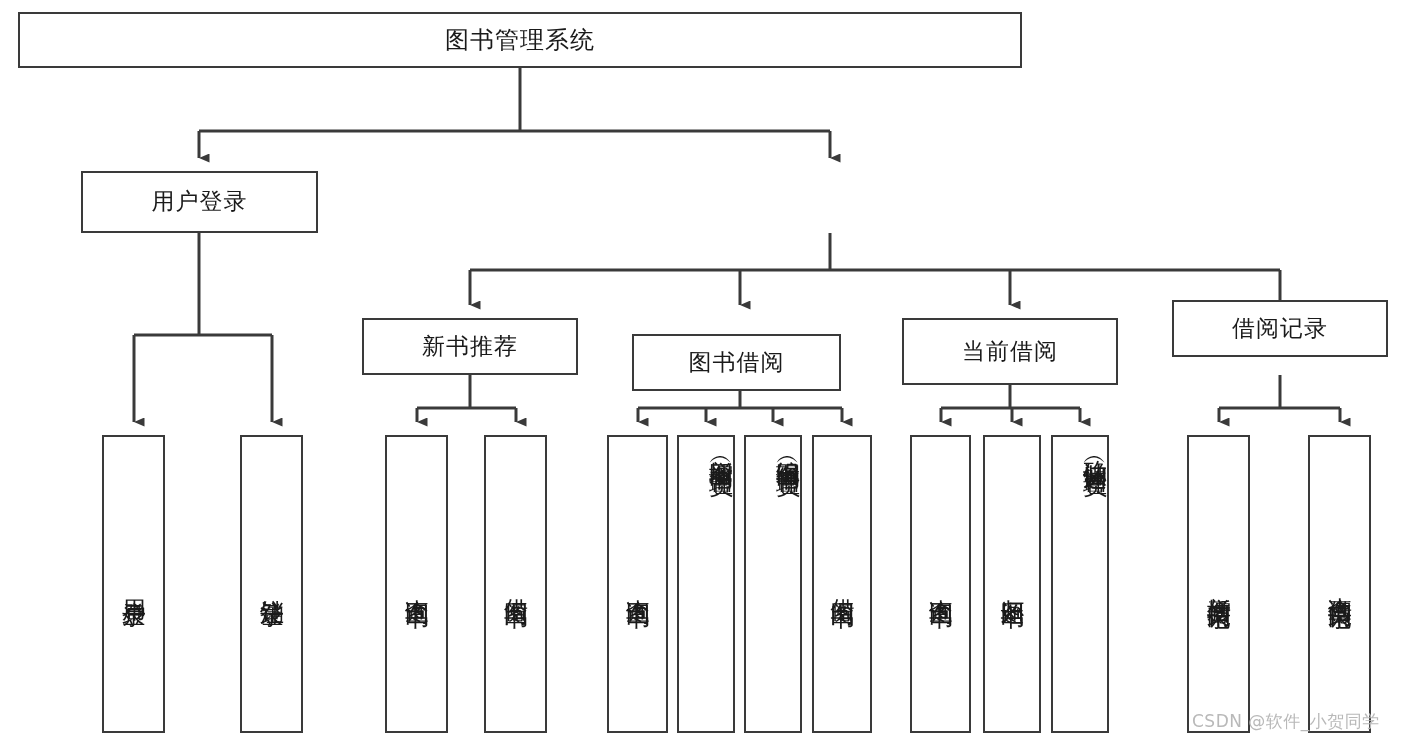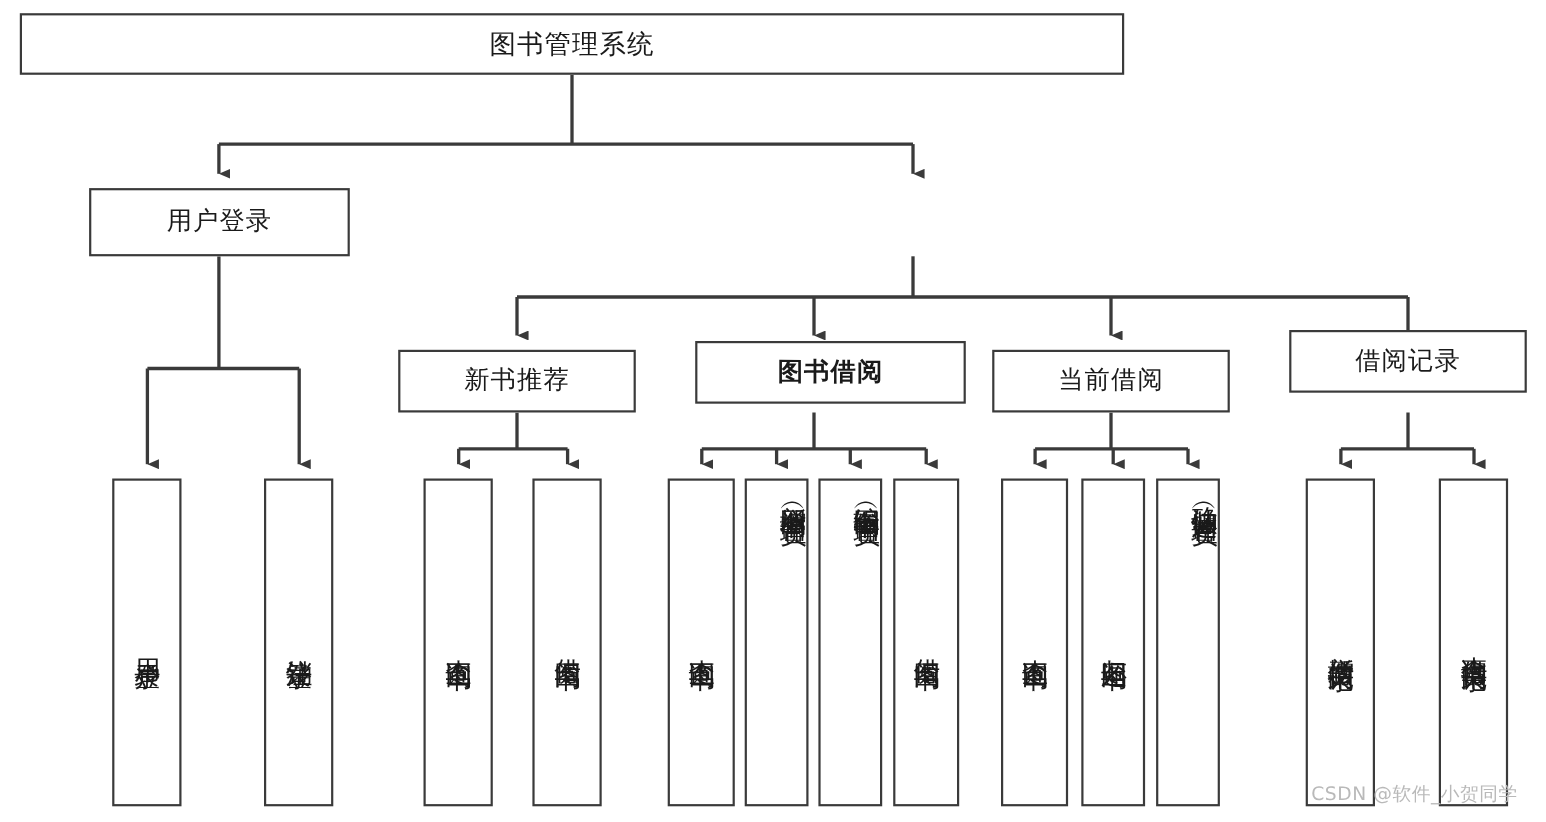--- a/index.html
+++ b/index.html
@@ -127,24 +127,24 @@
     <span>图书管理系统</span>
   </div>
 
   <div class="node horizontal" style="left:81px; top:171px; width:237px; height:62px;">
     <span>用户登录</span>
   </div>
 
   <div class="node horizontal" style="left:362px; top:318px; width:216px; height:57px;">
     <span>新书推荐</span>
   </div>
-  <div class="node horizontal" style="left:632px; top:310px; width:246px; height:57px;font-weight:bold;">
+  <div class="node horizontal" style="left:632px; top:334px; width:209px; height:57px;">
     <span>图书借阅</span>
   </div>
-  <div class="node horizontal" style="left:902px; top:318px; width:216px; height:57px;">
+  <div class="node horizontal" style="left:902px; top:318px; width:216px; height:67px;">
     <span>当前借阅</span>
   </div>
   <div class="node horizontal" style="left:1172px; top:300px; width:216px; height:57px;">
     <span>借阅记录</span>
   </div>
 
   <div class="node vertical centered" style="left:102px; top:435px; width:63px; height:298px;">
     <span>用户登录</span>
   </div>
   <div class="node vertical centered" style="left:240px; top:435px; width:63px; height:298px;">

